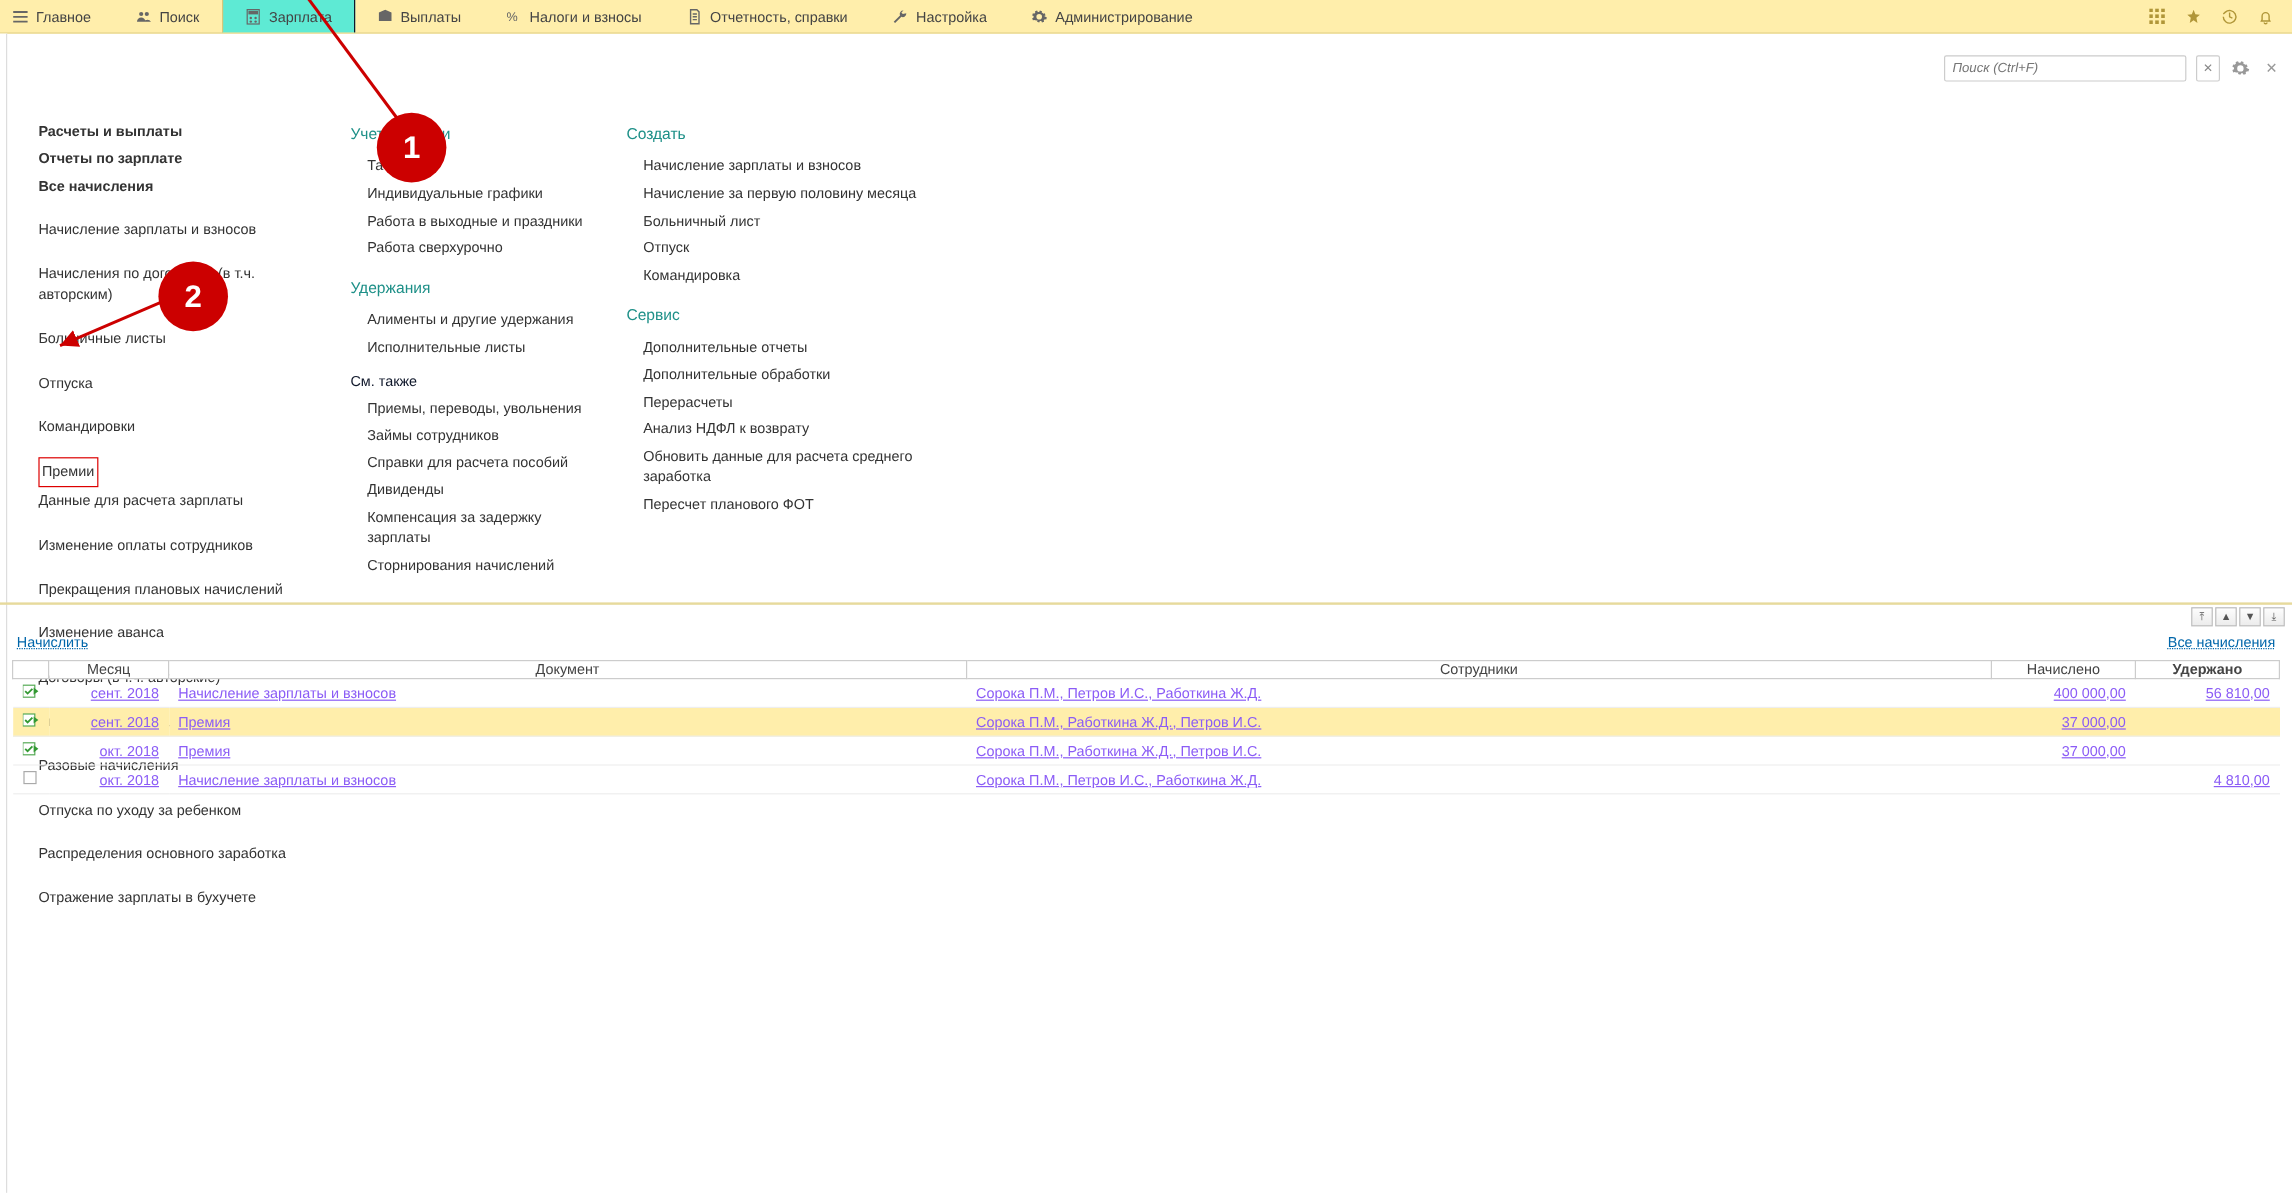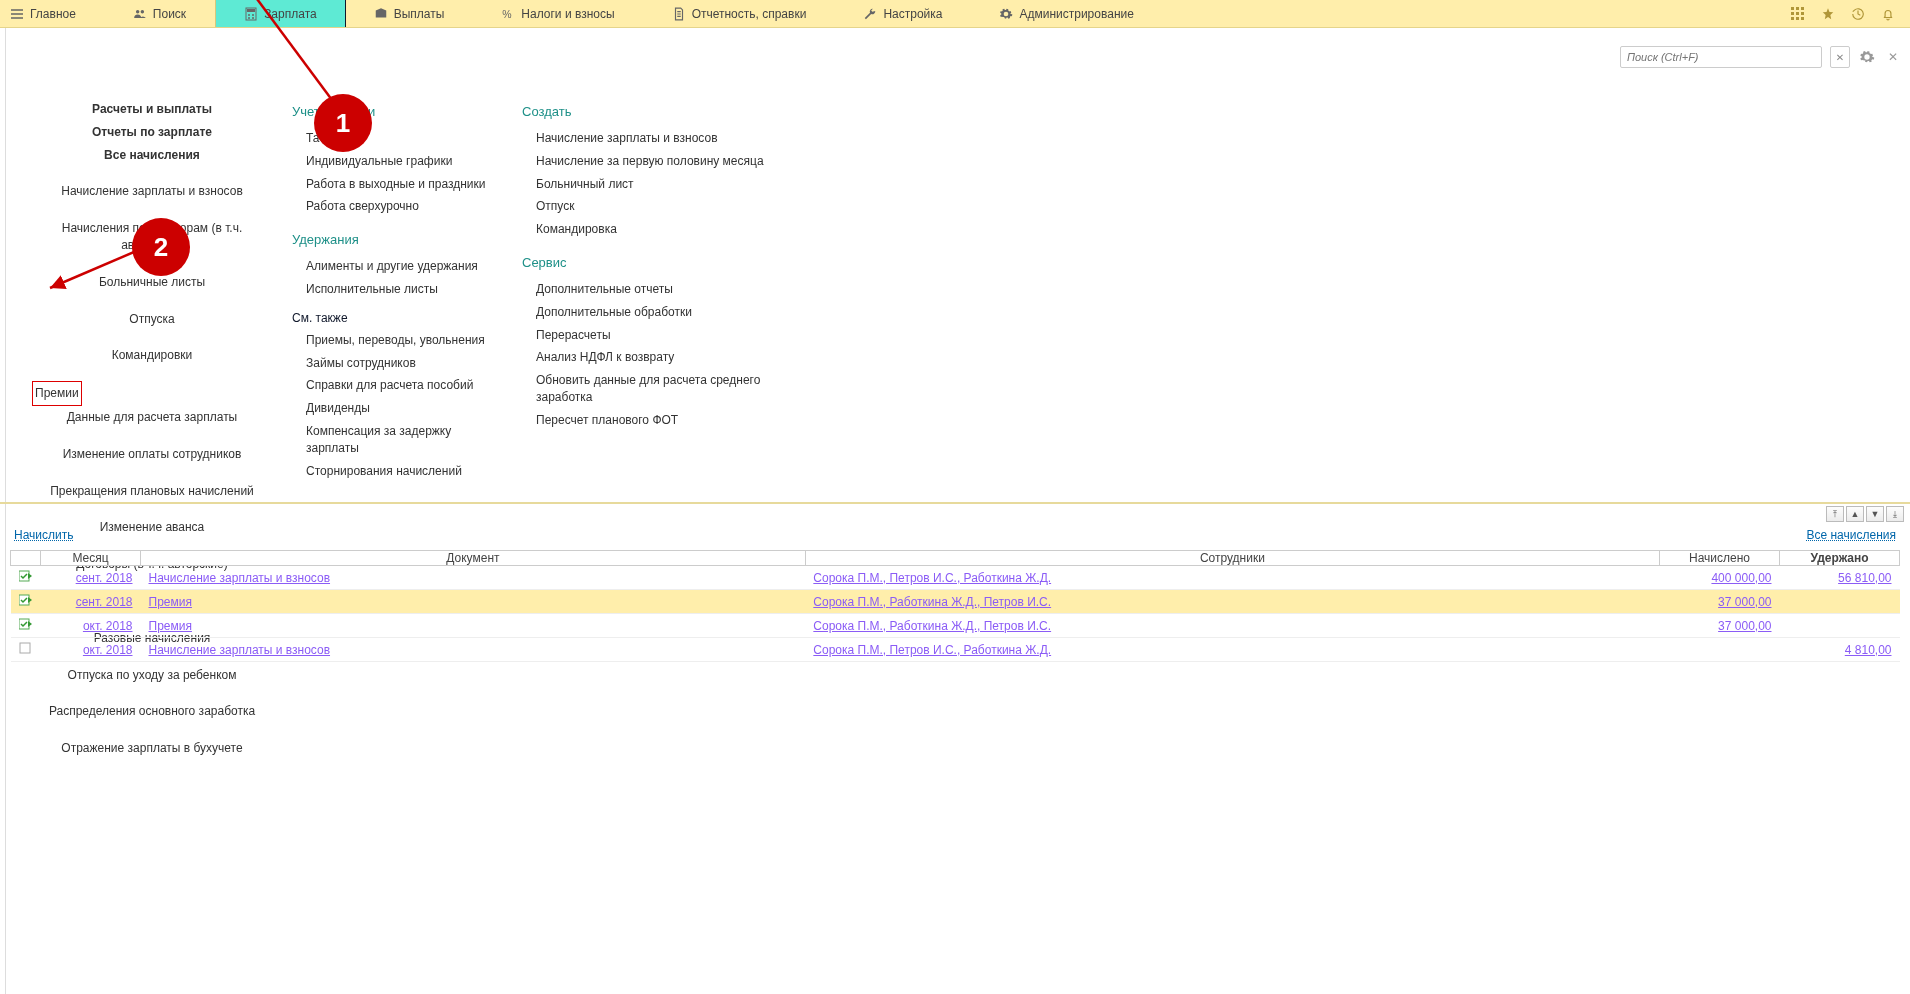--- a/index.html
+++ b/index.html
@@ -10,21 +10,21 @@
     background: #ffeeab;
     height: 28px;
     display: flex;
     align-items: stretch;
     border-bottom: 1px solid #e5d48b;
     position: relative;
   }
   .topbar .nav { display: flex; align-items: stretch; }
   .topbar .nav-item {
     display: flex; align-items: center;
-    padding: 0 28px;
+    padding: 0 18px;
     cursor: pointer;
     gap: 6px;
     color: #444;
     border-right: 1px solid transparent;
   }
   .topbar .nav-item:first-child { padding-left: 10px; }
   .topbar .nav-item.active {
     background: #5eead4;
     border-left: 1px solid #d8c77a;
     border-right: 1px solid #0f172a;
@@ -90,21 +90,21 @@
     margin: 6px 0 8px 0;
   }
   .col .link-item {
     display: block;
     color: #333;
     font-size: 12px;
     padding: 3px 0 3px 14px;
     cursor: pointer;
     line-height: 1.4;
   }
-  .col1 .link-item { padding-left: 0; text-align: center; }
+  .col1 .link-item { padding-left: 0; }
   .col .link-item.selected {
     border: 1px solid #d00;
     padding-left: 2px;
     padding-right: 2px;
     display: inline-block;
   }
   .col .sub-label { color: #0f172a; font-size: 12px; margin: 10px 0 4px 0; }
   .col1 .bold-group a { padding: 3px 0; font-weight: bold; }
   .col1 .bold-group { margin-bottom: 14px; }
 

